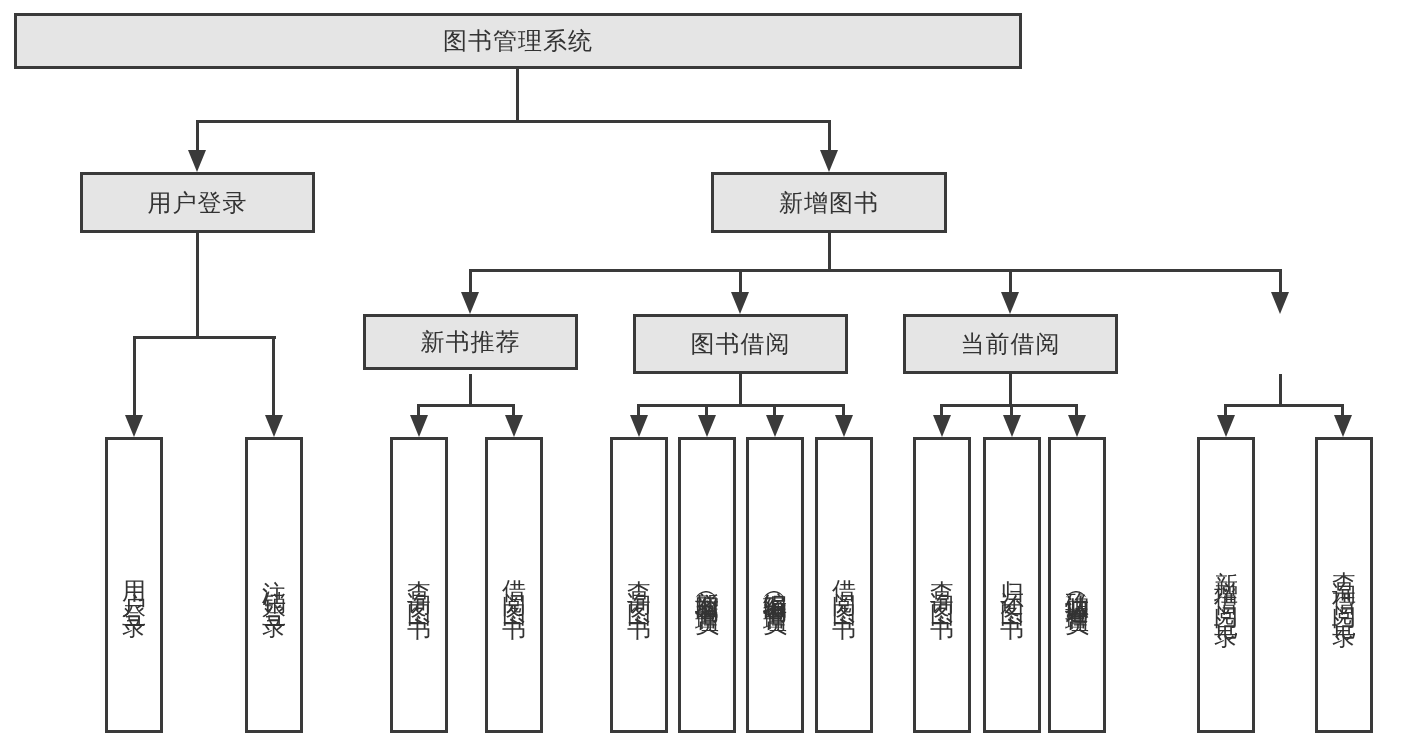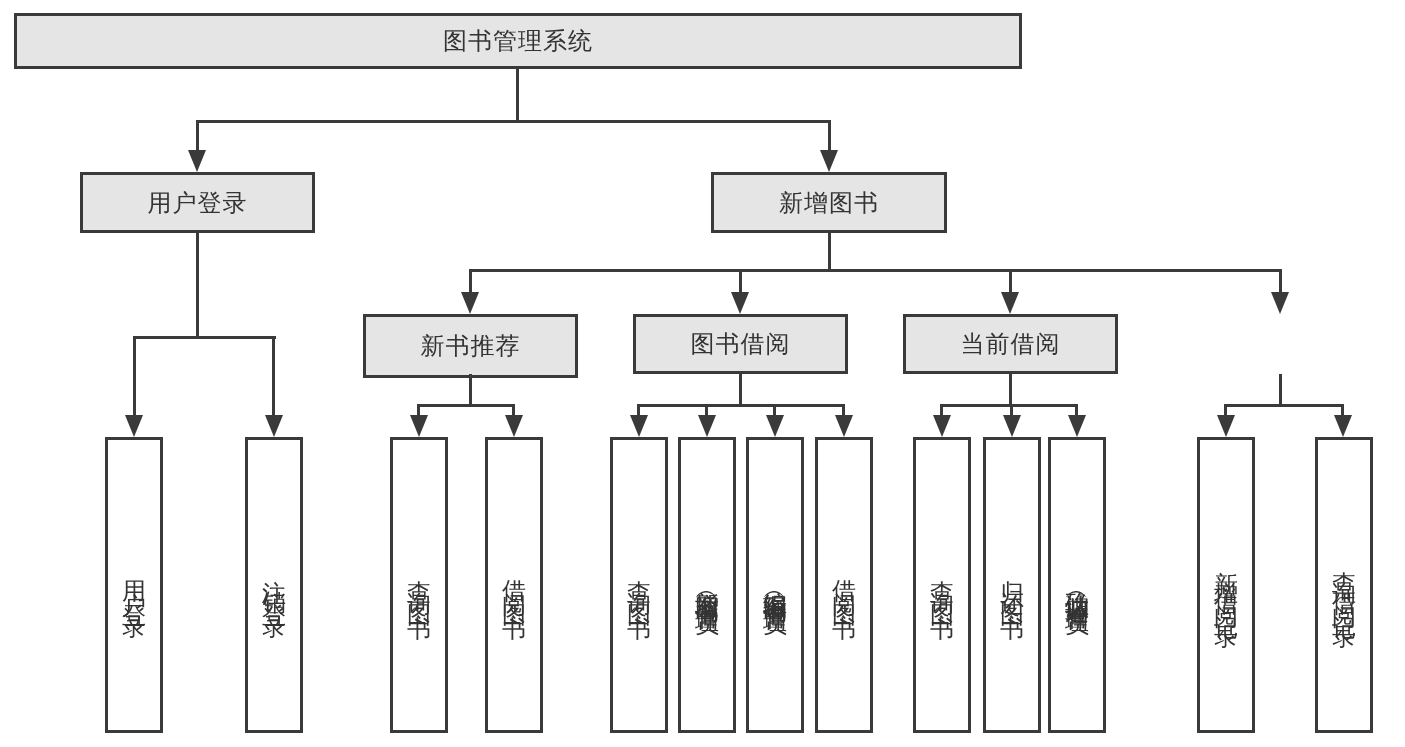--- a/index.html
+++ b/index.html
@@ -73,21 +73,21 @@
   <div class="hline" style="left:469px;top:269px;width:813px;"></div>
   <div class="vline" style="left:469px;top:269px;height:26px;"></div>
   <div class="arrow" style="left:461px;top:292px;"></div>
   <div class="vline" style="left:739px;top:269px;height:26px;"></div>
   <div class="arrow" style="left:731px;top:292px;"></div>
   <div class="vline" style="left:1009px;top:269px;height:26px;"></div>
   <div class="arrow" style="left:1001px;top:292px;"></div>
   <div class="vline" style="left:1279px;top:269px;height:26px;"></div>
   <div class="arrow" style="left:1271px;top:292px;"></div>
 
-  <div class="node" style="left:363px;top:314px;width:215px;height:64px;">
+  <div class="node" style="left:363px;top:314px;width:215px;height:56px;">
     <span class="lbl">新书推荐</span>
   </div>
   <div class="node" style="left:903px;top:314px;width:215px;height:60px;">
     <span class="lbl">当前借阅</span>
   </div>
   <div class="node" style="left:633px;top:314px;width:215px;height:60px;">
     <span class="lbl">图书借阅</span>
   </div>
 
   <div class="vline" style="left:469px;top:374px;height:32px;"></div>

